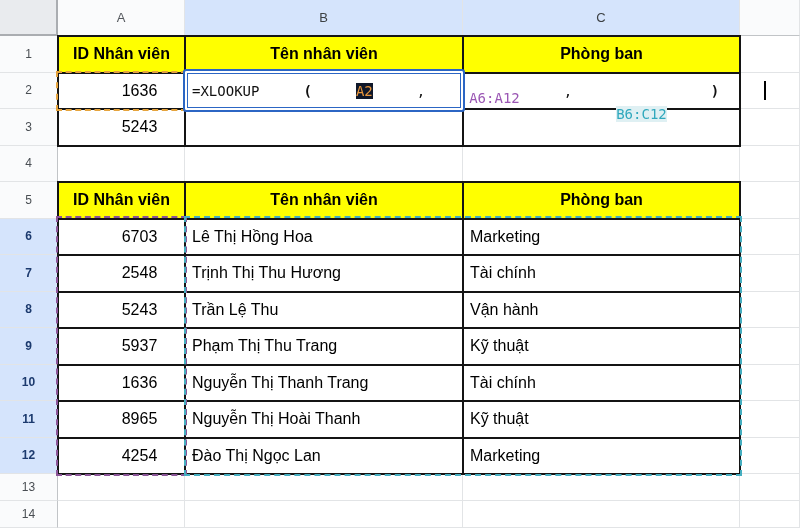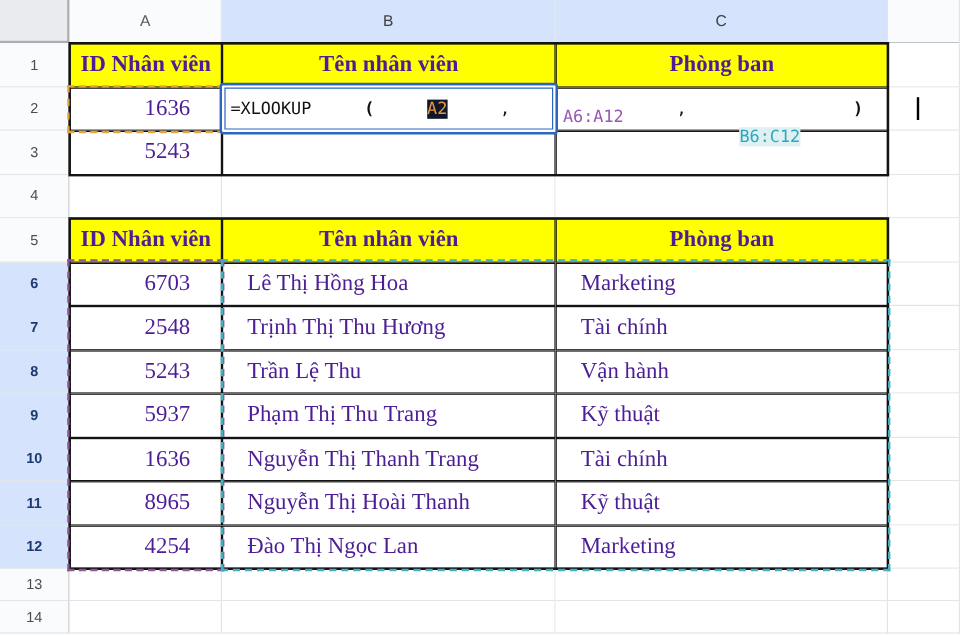--- a/index.html
+++ b/index.html
@@ -20,24 +20,24 @@
     display:flex; align-items:center; justify-content:center;
     font-size:13px; color:#55595e; }
   .colhdr.sel { background:#d5e4fc; color:#3c4043; }
   .corner { background:#e9ebee; border-right:2px solid #aaadb1; border-bottom:2px solid #aaadb1; }
   
   .rowhdr { background:#fafbfc; border-right:1px solid #c1c4c7; border-bottom:1px solid #e2e4e6;
     display:flex; align-items:center; justify-content:center;
     font-size:12px; color:#494e53; }
   .rowhdr.sel { background:#d5e4fc; color:#1c3a6e; font-weight:bold; }
   
-  .cell { font-family:Liberation Serif, serif; font-size:19px; color:#4c1d95;
+  .cell { font-family:Liberation Sans, sans-serif; font-size:16px; color:#000000;
     display:flex; align-items:center; }
   .num { justify-content:center;padding-left:36px; }
-  .txt { justify-content:flex-start; padding-left:20px; }
+  .txt { justify-content:flex-start; padding-left:6px; }
   .k { border:1px solid #141414; }
   .yellow { background:#ffff00; font-weight:bold; justify-content:center; }
   
   .tbl-outline { position:absolute; border:2px solid #141414; pointer-events:none; }
   
   .dash { position:absolute; pointer-events:none; background:transparent; }
   .dash-orange { border:2px dashed #e5a33c; }
   .dash-purple { border:2px dashed #8b5598; }
   .dash-teal   { border:2px dashed #45aec0; }
   

